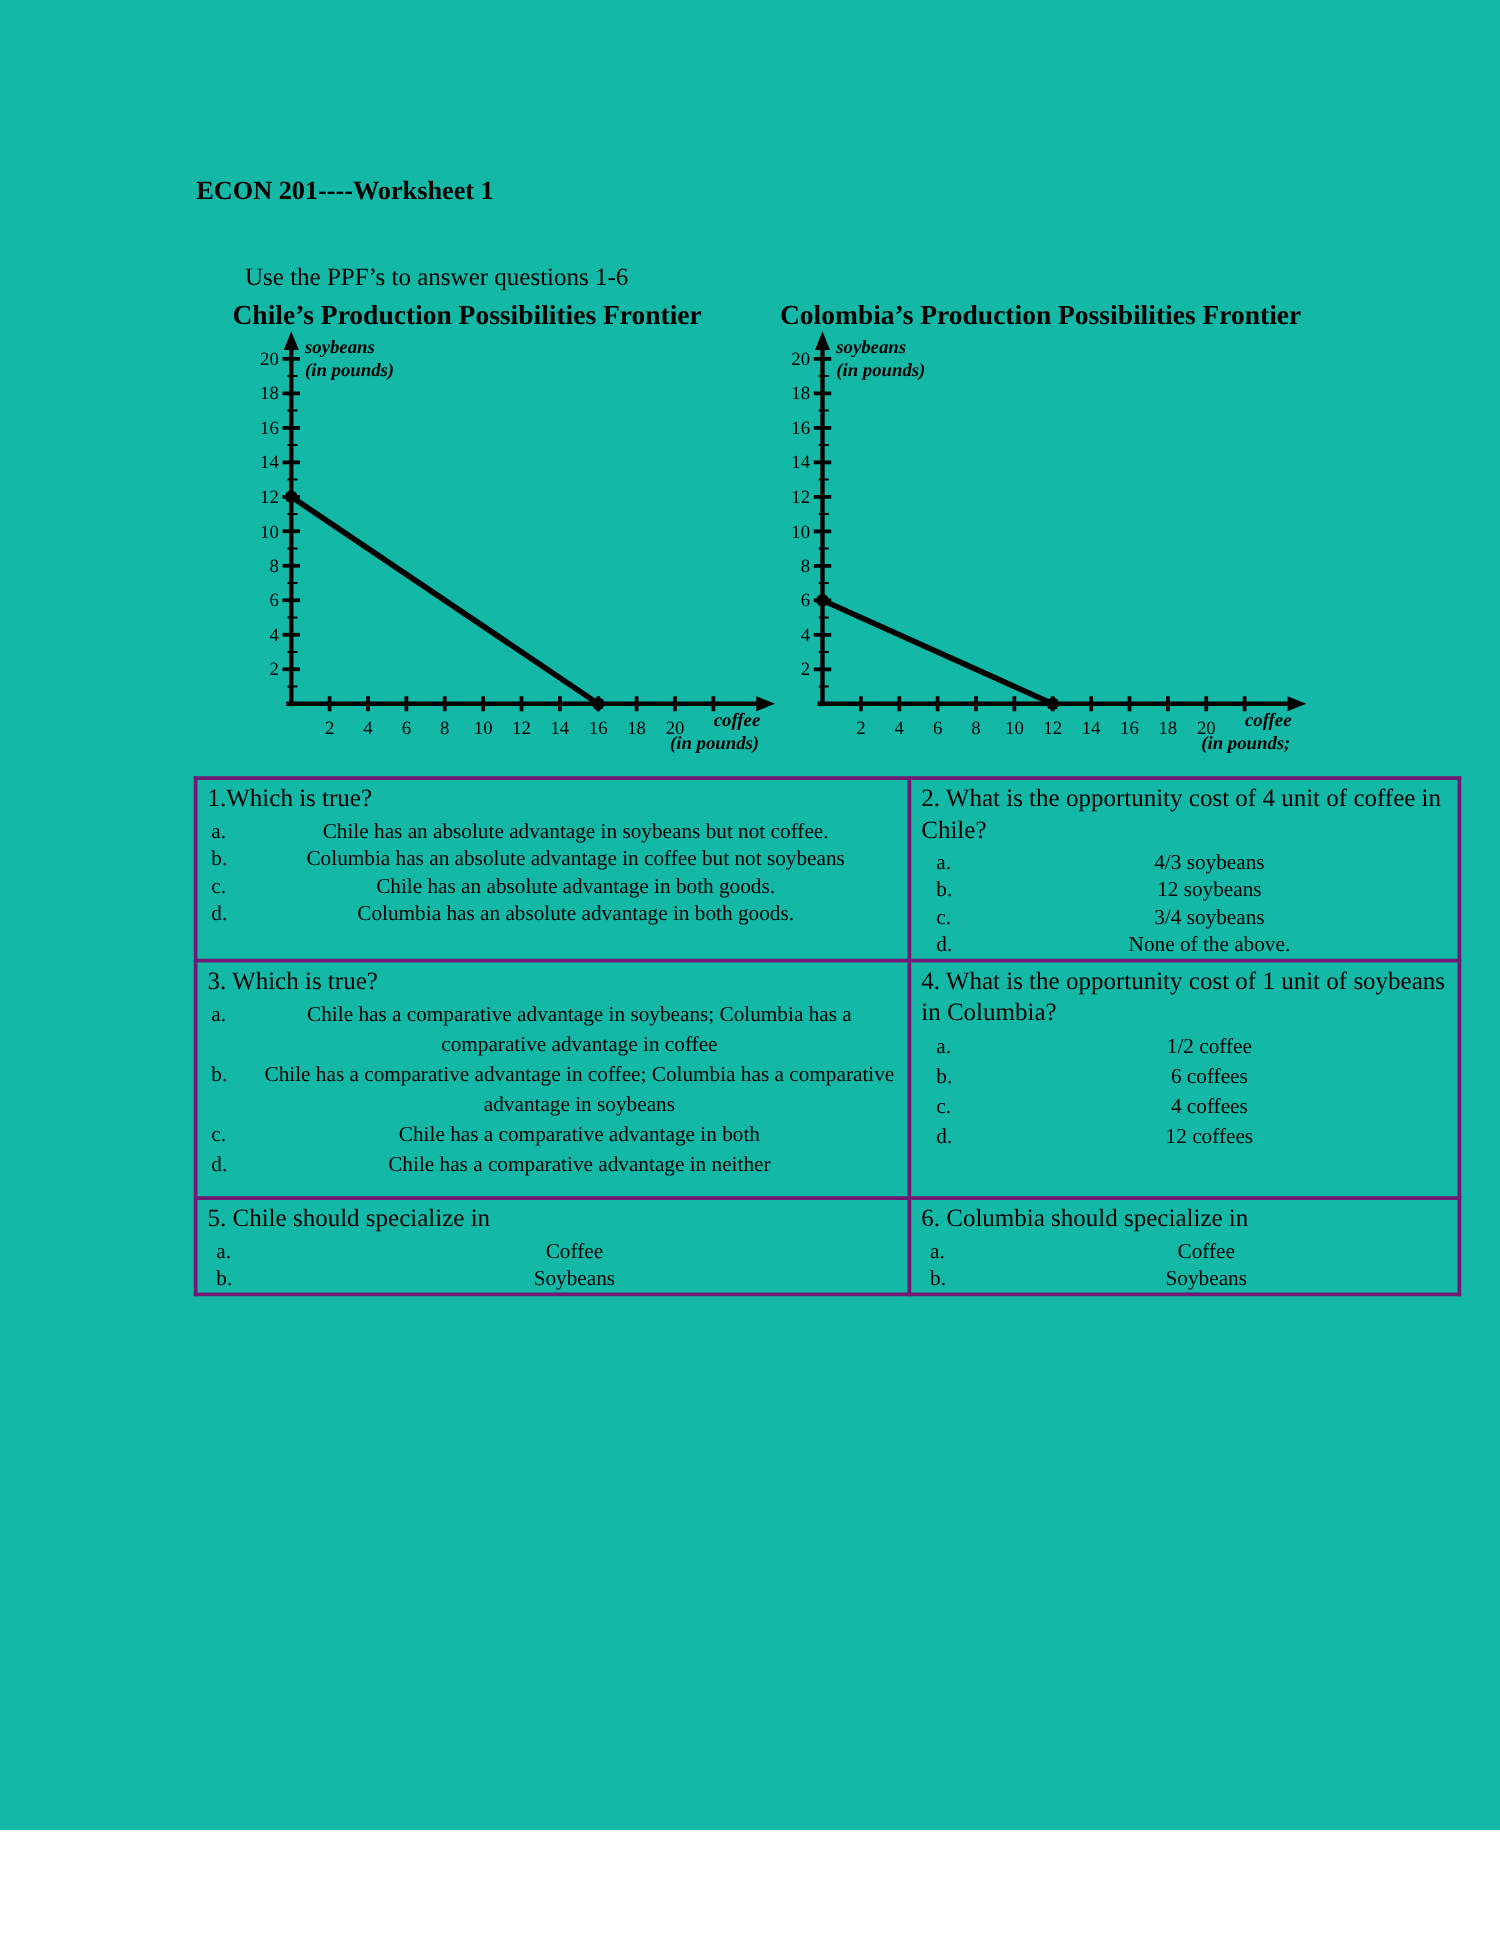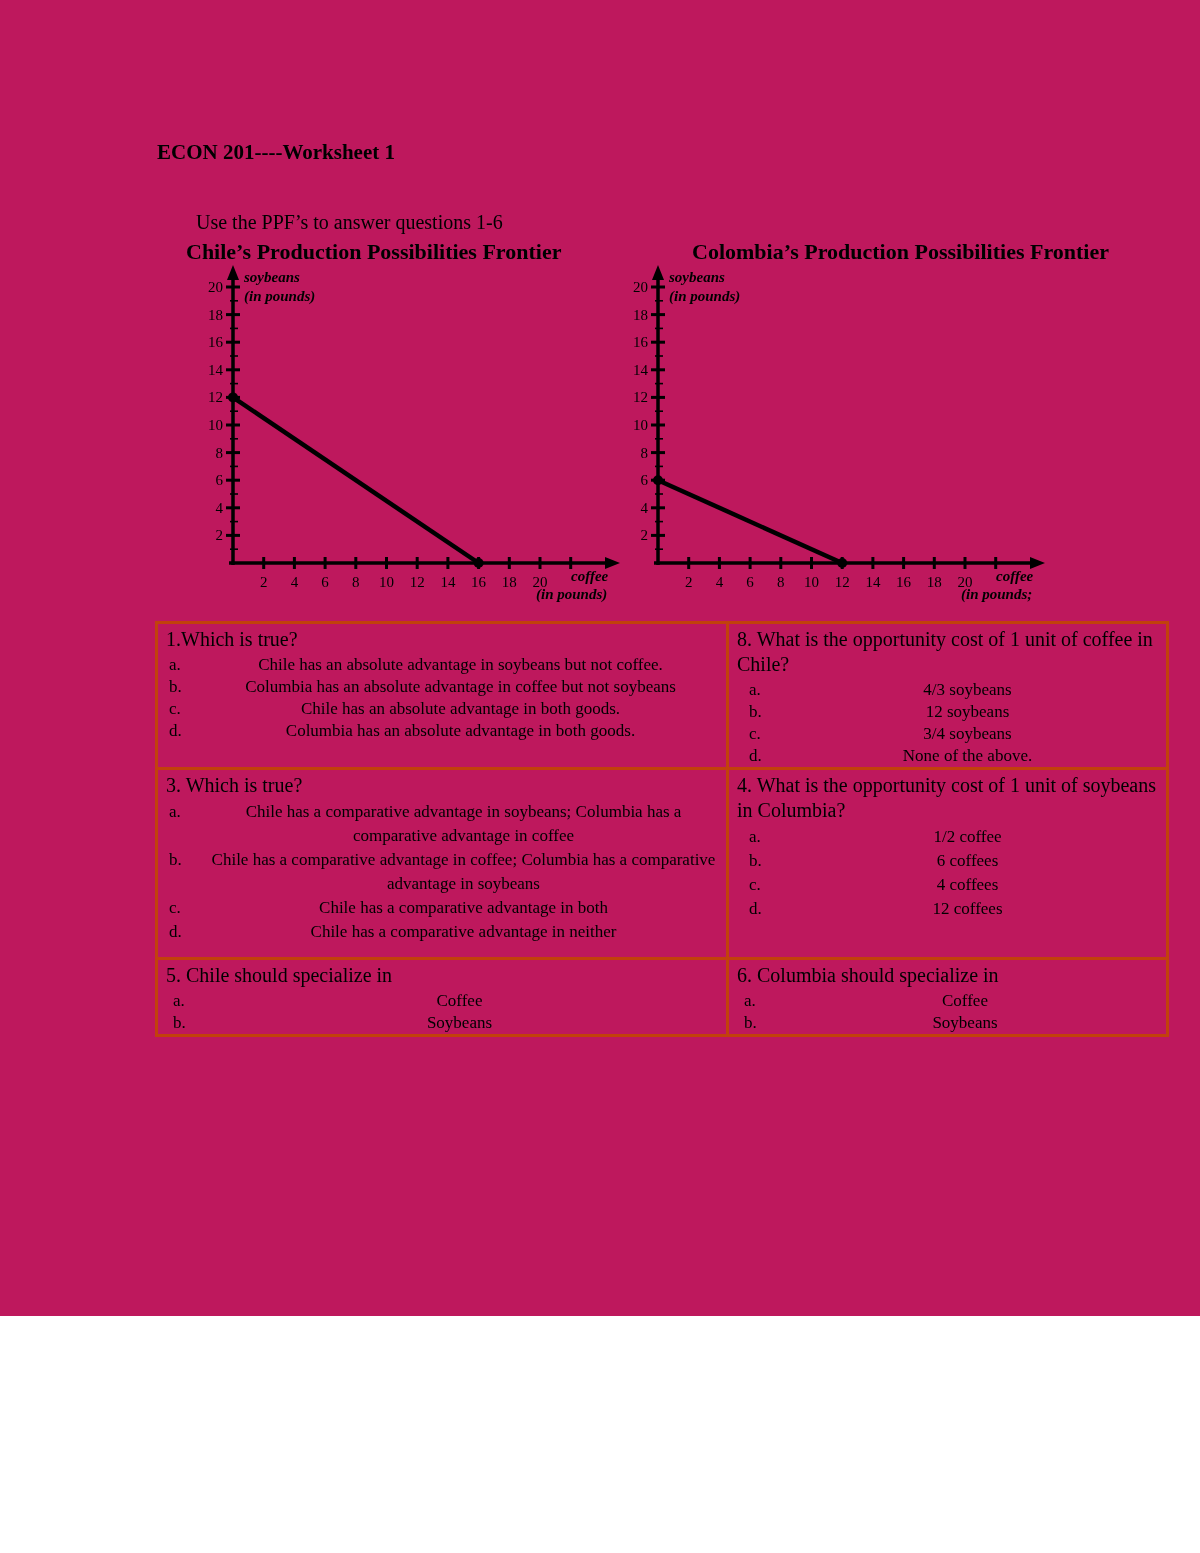--- a/index.html
+++ b/index.html
@@ -1,30 +1,30 @@
 <!DOCTYPE html>
 <html><head>
 <meta charset="utf-8">
 <style>
   html,body{margin:0;padding:0;background:#fff;}
-  .page{position:relative;width:1200px;height:1316px;background:#be185d;overflow:hidden;
+  .page{position:relative;width:1200px;height:1464px;background:#14b8a6;overflow:hidden;
         font-family:"Liberation Serif", serif;color:#000;}
   .page-title{position:absolute;left:157px;top:140px;font-size:21px;font-weight:bold;}
   .instruction{position:absolute;left:148px;top:211px;font-size:20px;margin-left:48px;}
   .chart-title{position:absolute;top:239px;font-size:22px;font-weight:bold;white-space:nowrap;}
   .ct-left{left:186px;}
-  .ct-right{left:692px;text-align:right;}
+  .ct-right{left:624px;text-align:right;}
   svg.ppf{position:absolute;top:263px;width:445px;height:345px;}
   .svg-left{left:185px;}
   .svg-right{left:610px;}
   svg.ppf text{font-family:"Liberation Serif", serif;fill:#000;}
 
   table.qtable{position:absolute;left:155px;top:621px;width:973px;border-collapse:collapse;
                table-layout:fixed;}
-  table.qtable td{border:3px solid #c2410c;vertical-align:top;padding:3px 8px 0 8px;}
+  table.qtable td{border:3px solid #701a75;vertical-align:top;padding:3px 8px 0 8px;}
   .colL{width:552px;}
   .colR{width:421px;}
   tr.r1{height:142px;}
   tr.r2{height:190px;margin-left:16px;}
   tr.r3{height:76px;}
   .qtitle{font-size:20px;line-height:25px;margin-bottom:2px;}
   .opt{display:flex;font-size:17px;line-height:22px;}
   .letter{flex:none;}
   .otext{flex:1;text-align:center;}
   .c1 .letter{width:34px;padding-left:3px;}
@@ -194,21 +194,21 @@
                 <span class="letter">c.</span>
                 <span class="otext">Chile has an absolute advantage in both goods.</span>
               </div>
               <div class="opt">
                 <span class="letter">d.</span>
                 <span class="otext">Columbia has an absolute advantage in both goods.</span>
               </div>
             </div>
       </td>
       <td class="colR c2">
-        <div class="qtitle">8. What is the opportunity cost of 1 unit of coffee in Chile?</div>
+        <div class="qtitle">2. What is the opportunity cost of 4 unit of coffee in Chile?</div>
         <div class="opts">
               <div class="opt">
                 <span class="letter">a.</span>
                 <span class="otext">4/3 soybeans</span>
               </div>
               <div class="opt">
                 <span class="letter">b.</span>
                 <span class="otext">12 soybeans</span>
               </div>
               <div class="opt">

